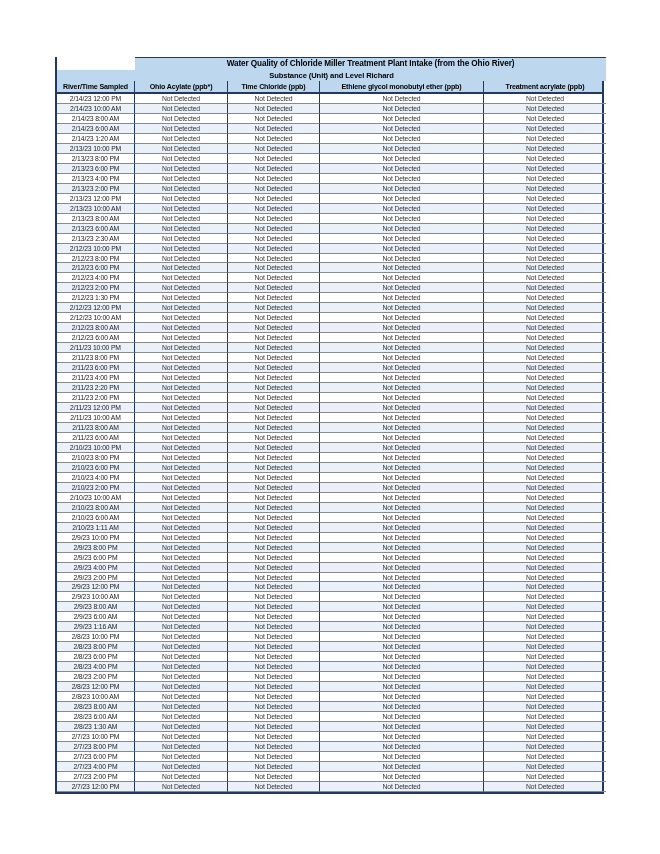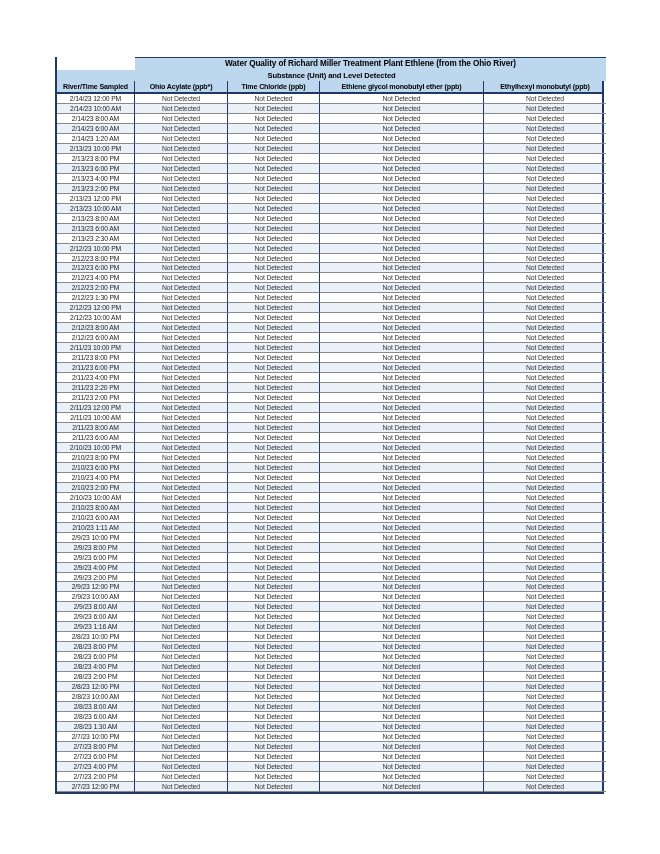--- a/index.html
+++ b/index.html
@@ -58,33 +58,33 @@
   .datecell{color:#222;}
 </style>
 </head>
 <body>
 
 <div class="page">
   <div class="sheet-table">
 
     <div class="row title-row">
       <div class="cell corner-cell"></div>
-      <div class="cell title-cell">Water Quality of Richard Miller Treatment Plant Ethlene (from the Ohio River)</div>
+      <div class="cell title-cell">Water Quality of Chloride Miller Treatment Plant Intake (from the Ohio River)</div>
     </div>
 
     <div class="row subtitle-row">
-      <div class="cell subtitle-cell">Substance (Unit) and Level Detected</div>
+      <div class="cell subtitle-cell">Substance (Unit) and Level Richard</div>
     </div>
 
     <div class="row header-row" id="header-row">
         <div class="cell hcell" style="width: 78px;">River/Time Sampled</div>
         <div class="cell hcell" style="width: 93px;">Ohio Acylate (ppb*)</div>
         <div class="cell hcell" style="width: 92px;">Time Chloride (ppb)</div>
         <div class="cell hcell" style="width: 164px;">Ethlene glycol monobutyl ether (ppb)</div>
-        <div class="cell hcell" style="width: 122px;">Ethylhexyl monobutyl (ppb)</div>
+        <div class="cell hcell" style="width: 122px;">Treatment acrylate (ppb)</div>
       </div>
 
     <div id="body-rows">
         <div class="row body-row">
           <div class="cell dcell datecell" style="width: 78px;">2/14/23 12:00 PM</div>
           <div class="cell dcell" style="width: 93px;">Not Detected</div>
           <div class="cell dcell" style="width: 92px;">Not Detected</div>
           <div class="cell dcell" style="width: 164px;">Not Detected</div>
           <div class="cell dcell" style="width: 122px;">Not Detected</div>
         </div>

